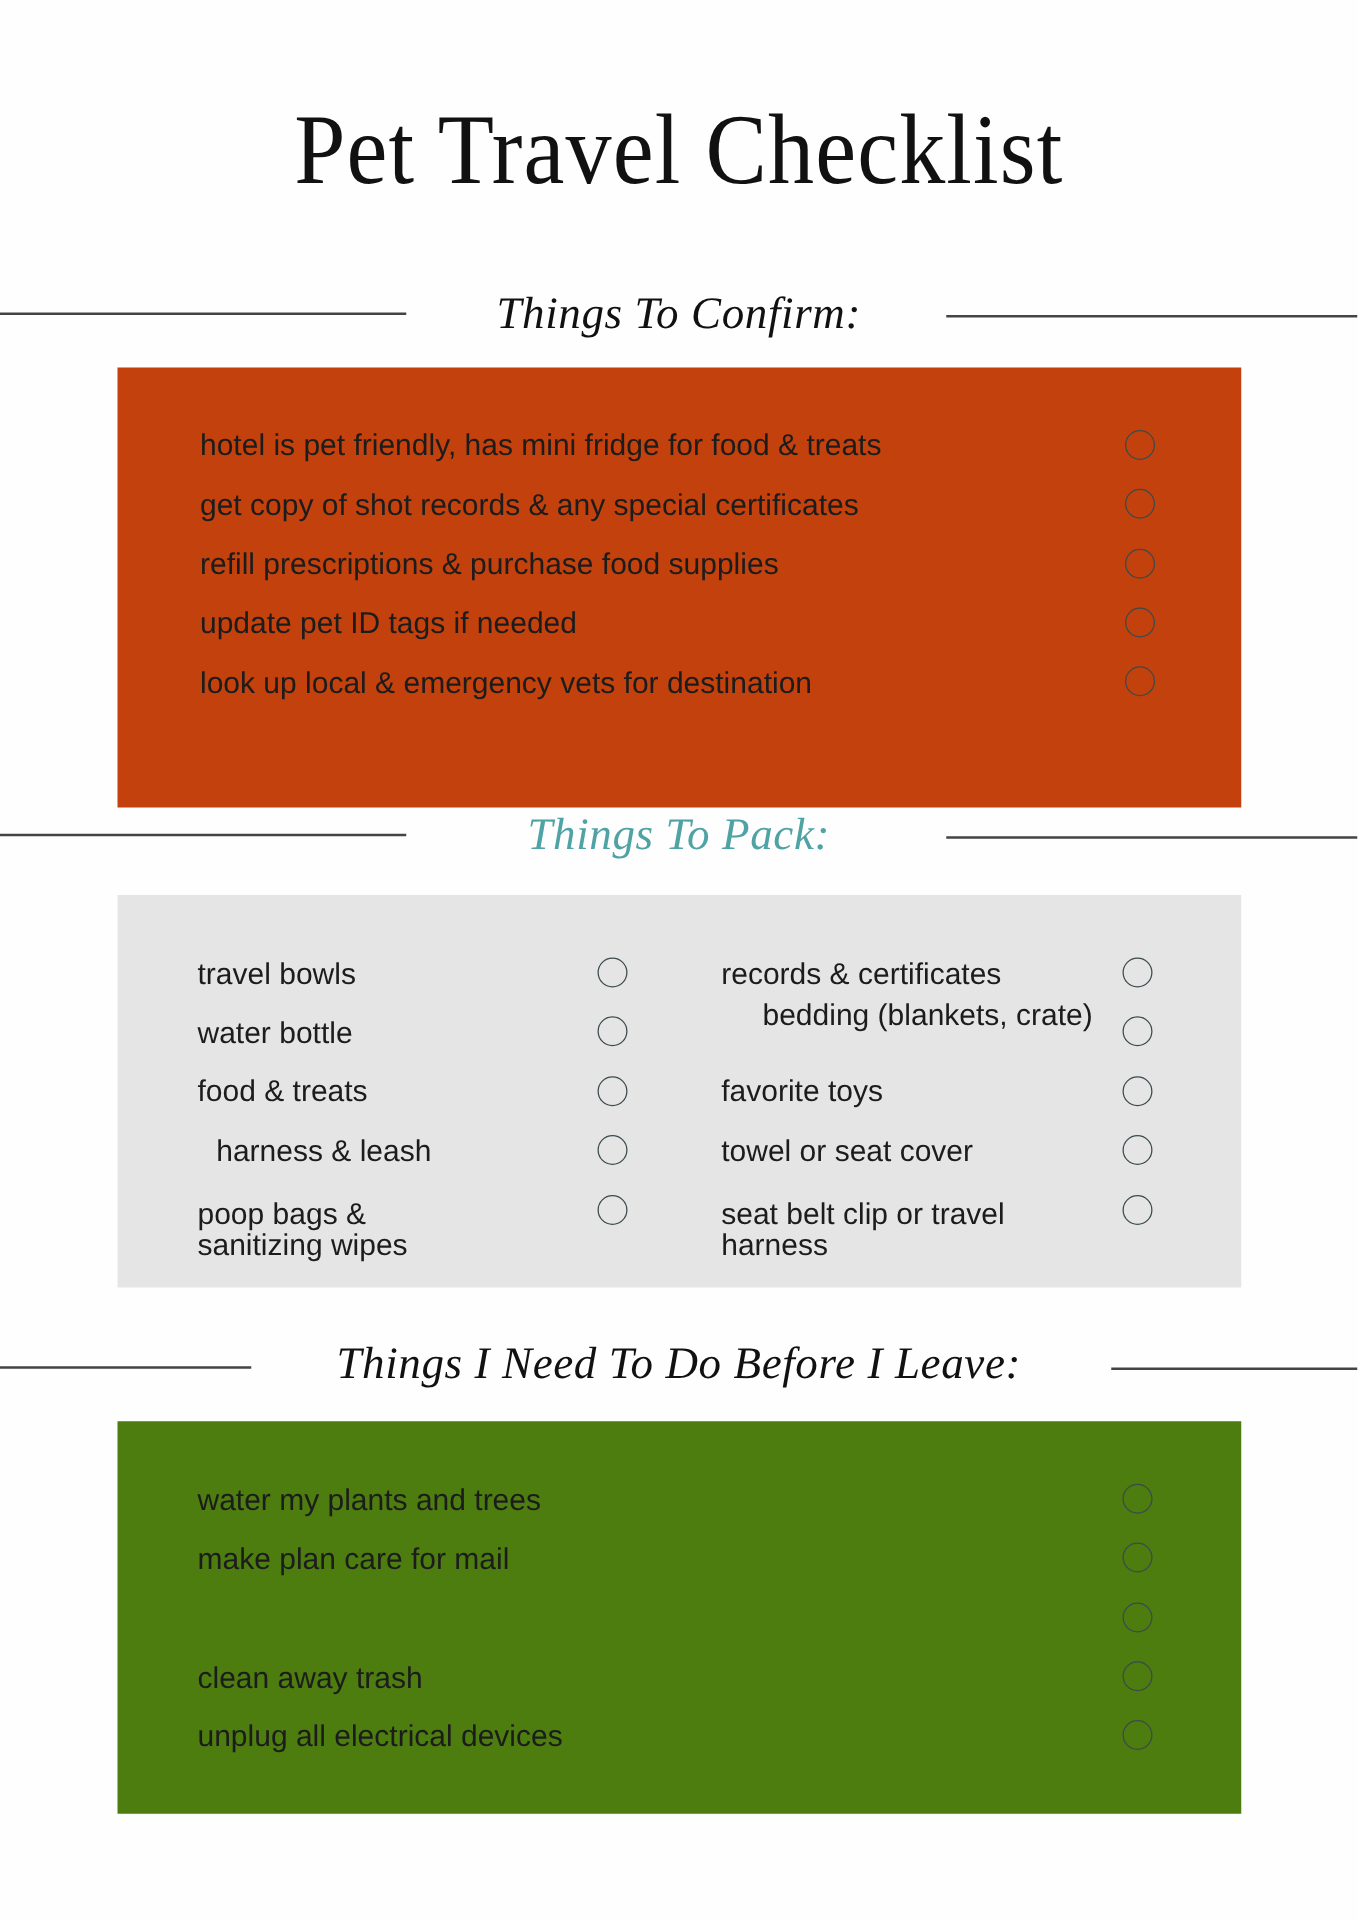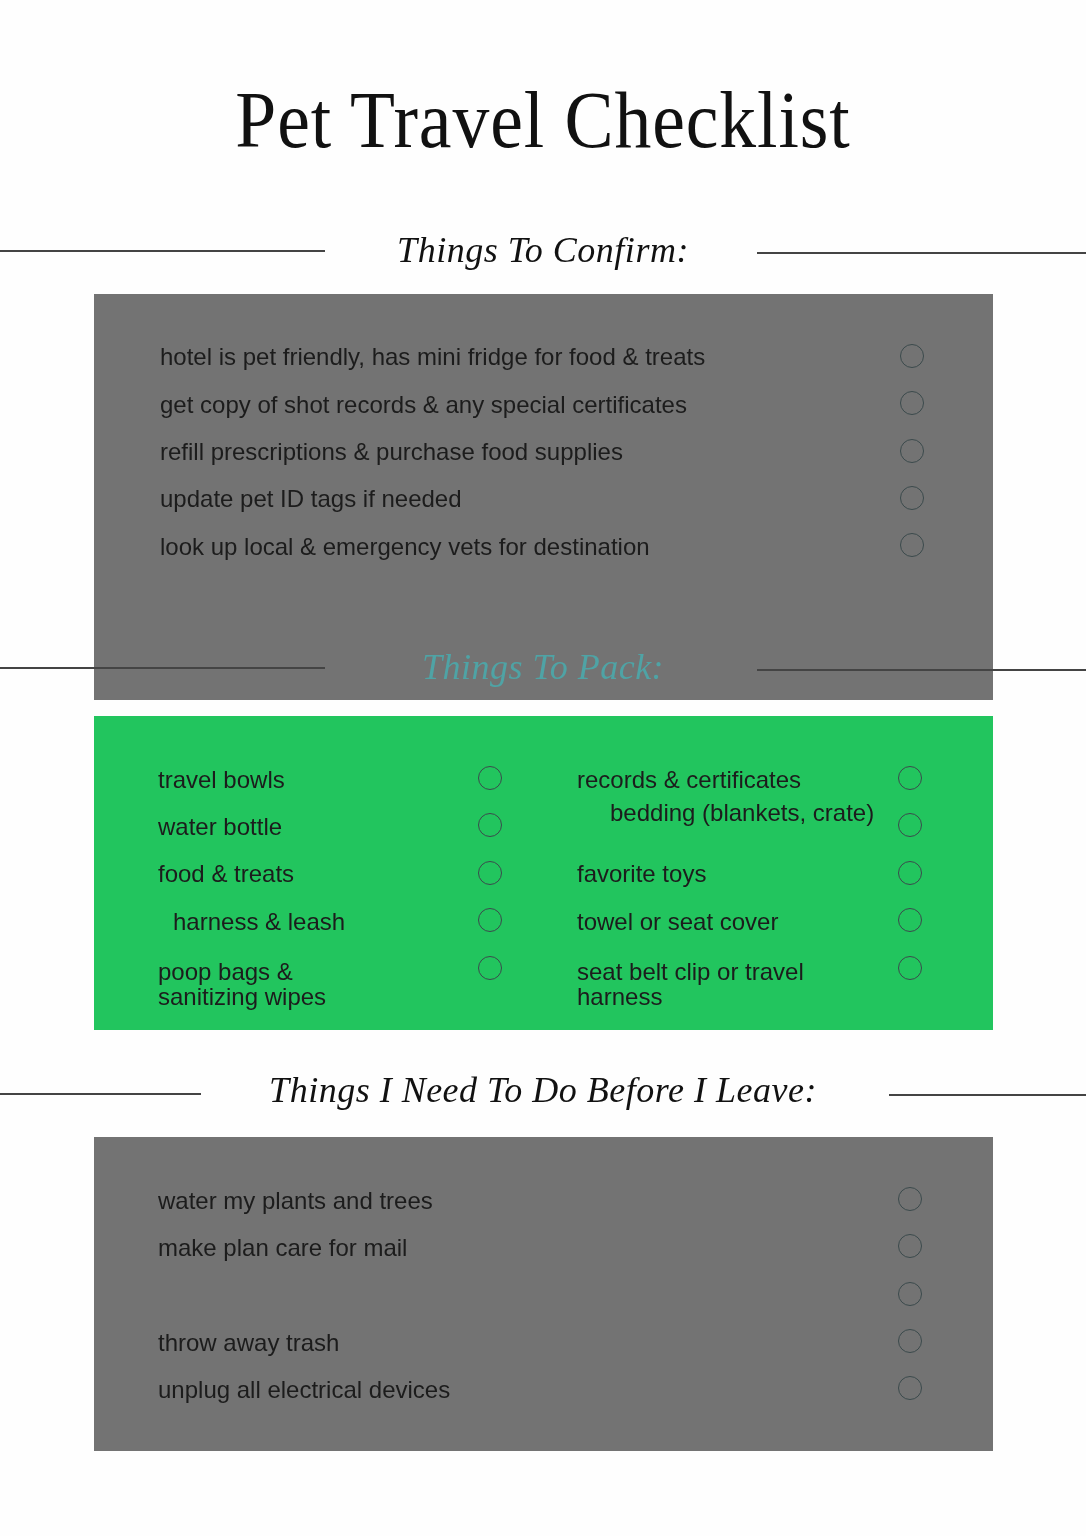--- a/index.html
+++ b/index.html
@@ -39,40 +39,40 @@
 <body>
 
 <div class="title">Pet Travel Checklist</div>
 
 <div class="section-head" style="top:220px;">
   <div class="rule" style="left:0; width:325px;"></div>
   <div class="label">Things To Confirm:</div>
   <div class="rule" style="left:757px; width:329px; top:32px;"></div>
 </div>
 
-<div class="panel" style="top:294px; height:406px; background:#737373;">
+<div class="panel" style="top:294px; height:352px; background:#c2410c;">
   <div class="item" style="left:66px; top:50px;">hotel is pet friendly, has mini fridge for food &amp; treats</div>
   <div class="check" style="left:806px; top:50px;"></div>
   <div class="item" style="left:66px; top:98px;">get copy of shot records &amp; any special certificates</div>
   <div class="check" style="left:806px; top:97px;"></div>
   <div class="item" style="left:66px; top:145px;">refill prescriptions &amp; purchase food supplies</div>
   <div class="check" style="left:806px; top:145px;"></div>
   <div class="item" style="left:66px; top:192px;">update pet ID tags if needed</div>
   <div class="check" style="left:806px; top:192px;"></div>
   <div class="item" style="left:66px; top:240px;">look up local &amp; emergency vets for destination</div>
   <div class="check" style="left:806px; top:239px;"></div>
 </div>
 
 <div class="section-head" style="top:637px;">
   <div class="rule" style="left:0; width:325px;"></div>
   <div class="label" style="color:#4fa3a5;">Things To Pack:</div>
   <div class="rule" style="left:757px; width:329px; top:32px;"></div>
 </div>
 
-<div class="panel" style="top:716px; height:314px; background:#22c55e;">
+<div class="panel" style="top:716px; height:314px; background:#e5e5e5;">
 
   <div class="item" style="left:64px; top:51px;">travel bowls</div>
   <div class="check" style="left:384px; top:50px;"></div>
   <div class="item" style="left:64px; top:98px;">water bottle</div>
   <div class="check" style="left:384px; top:97px;"></div>
   <div class="item" style="left:64px; top:145px;">food &amp; treats</div>
   <div class="check" style="left:384px; top:145px;"></div>
   <div class="item" style="left:79px; top:193px;">harness &amp; leash</div>
   <div class="check" style="left:384px; top:192px;"></div>
   <div class="item" style="left:64px; top:243px; width:220px;">poop bags &amp; sanitizing wipes</div>
@@ -89,23 +89,23 @@
   <div class="item" style="left:483px; top:243px; width:270px;">seat belt clip or travel harness</div>
   <div class="check" style="left:804px; top:240px;"></div>
 </div>
 
 <div class="section-head" style="top:1060px;">
   <div class="rule" style="left:0; width:201px; top:33px;"></div>
   <div class="label">Things I Need To Do Before I Leave:</div>
   <div class="rule" style="left:889px; width:197px; top:34px;"></div>
 </div>
 
-<div class="panel" style="top:1137px; height:314px; background:#737373;">
+<div class="panel" style="top:1137px; height:314px; background:#4d7c0f;">
   <div class="item" style="left:64px; top:51px;">water my plants and trees</div>
   <div class="check" style="left:804px; top:50px;"></div>
   <div class="item" style="left:64px; top:98px;">make plan care for mail</div>
   <div class="check" style="left:804px; top:97px;"></div>
   <div class="check" style="left:804px; top:145px;"></div>
-  <div class="item" style="left:64px; top:193px;">throw away trash</div>
+  <div class="item" style="left:64px; top:193px;">clean away trash</div>
   <div class="check" style="left:804px; top:192px;"></div>
   <div class="item" style="left:64px; top:240px;">unplug all electrical devices</div>
   <div class="check" style="left:804px; top:239px;"></div>
 </div>
 
 </body></html>

